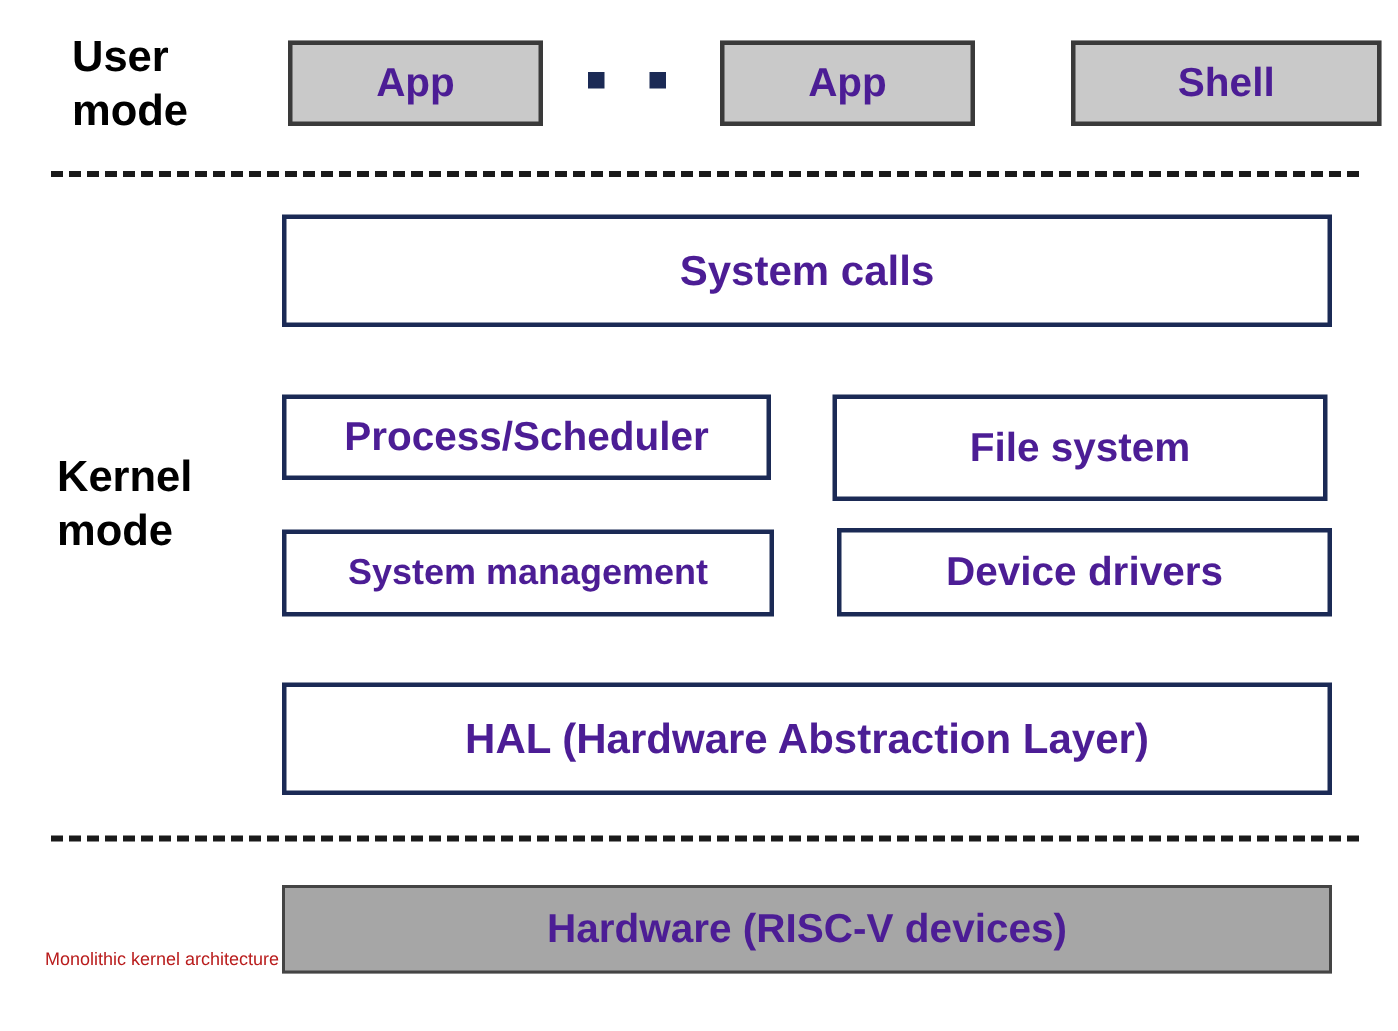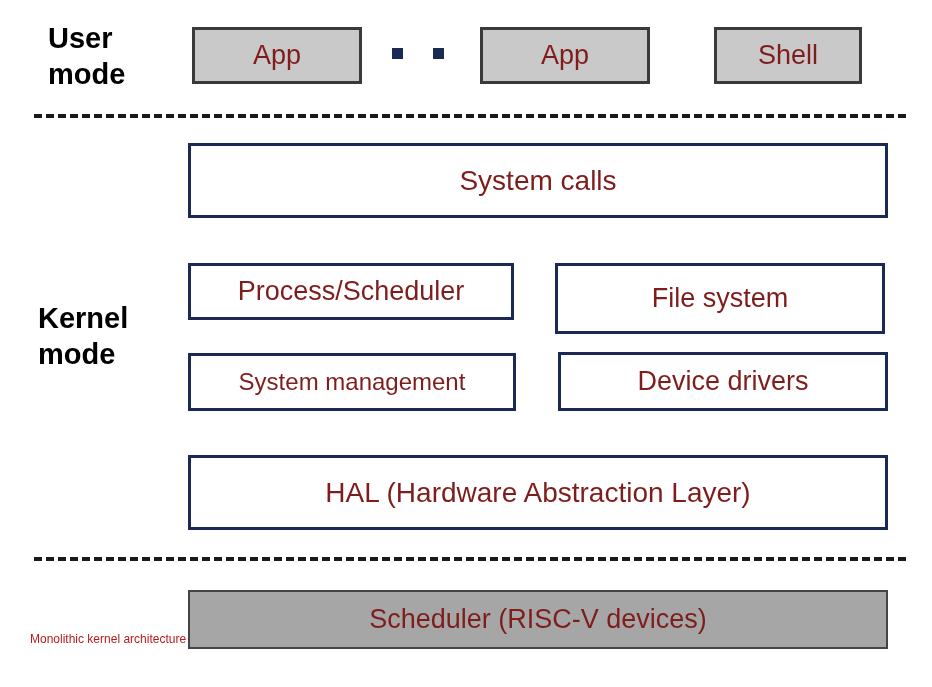--- a/index.html
+++ b/index.html
@@ -30,37 +30,37 @@
   .kernel-mode-label {
     left: 38px;
     top: 300px;
     width: 122px;
   }
   .box {
     position: absolute;
     display: flex;
     align-items: center;
     justify-content: center;
-    font-weight: normal;
-    color: #7f1d1d;
+    font-weight: bold;
+    color: #4c1d95;
     box-sizing: border-box;
     text-align: center;
   }
   .gray-box {
     background: #c9c9c9;
     border: 3px solid #3a3a3a;
     font-size: 27px;
   }
   .white-box {
     background: #ffffff;
     border: 3px solid #1b2a55;
   }
   .app1   { left: 192px; top: 27px; width: 170px; height: 57px; }
   .app2   { left: 480px; top: 27px; width: 170px; height: 57px; }
-  .shell  { left: 714px; top: 27px; width: 148px; height: 57px; }
+  .shell  { left: 714px; top: 27px; width: 207px; height: 57px; }
 
   .ellipsis {
     position: absolute;
     left: 392px;
     top: 46px;
     width: 52px;
     height: 14px;
     display: flex;
     justify-content: space-between;
     align-items: center;
@@ -132,17 +132,17 @@
   <div class="box white-box file-system">File system</div>
 
   <div class="box white-box memory-management">System management</div>
 
   <div class="box white-box hal">HAL (Hardware Abstraction Layer)</div>
 
   <div class="box white-box device-drivers">Device drivers</div>
 
   <div class="divider divider-bottom"></div>
 
-  <div class="box hardware-box">Scheduler (RISC-V devices)</div>
+  <div class="box hardware-box">Hardware (RISC-V devices)</div>
 
   <div class="caption">Monolithic kernel architecture</div>
 
 </div>
 
 </body></html>

